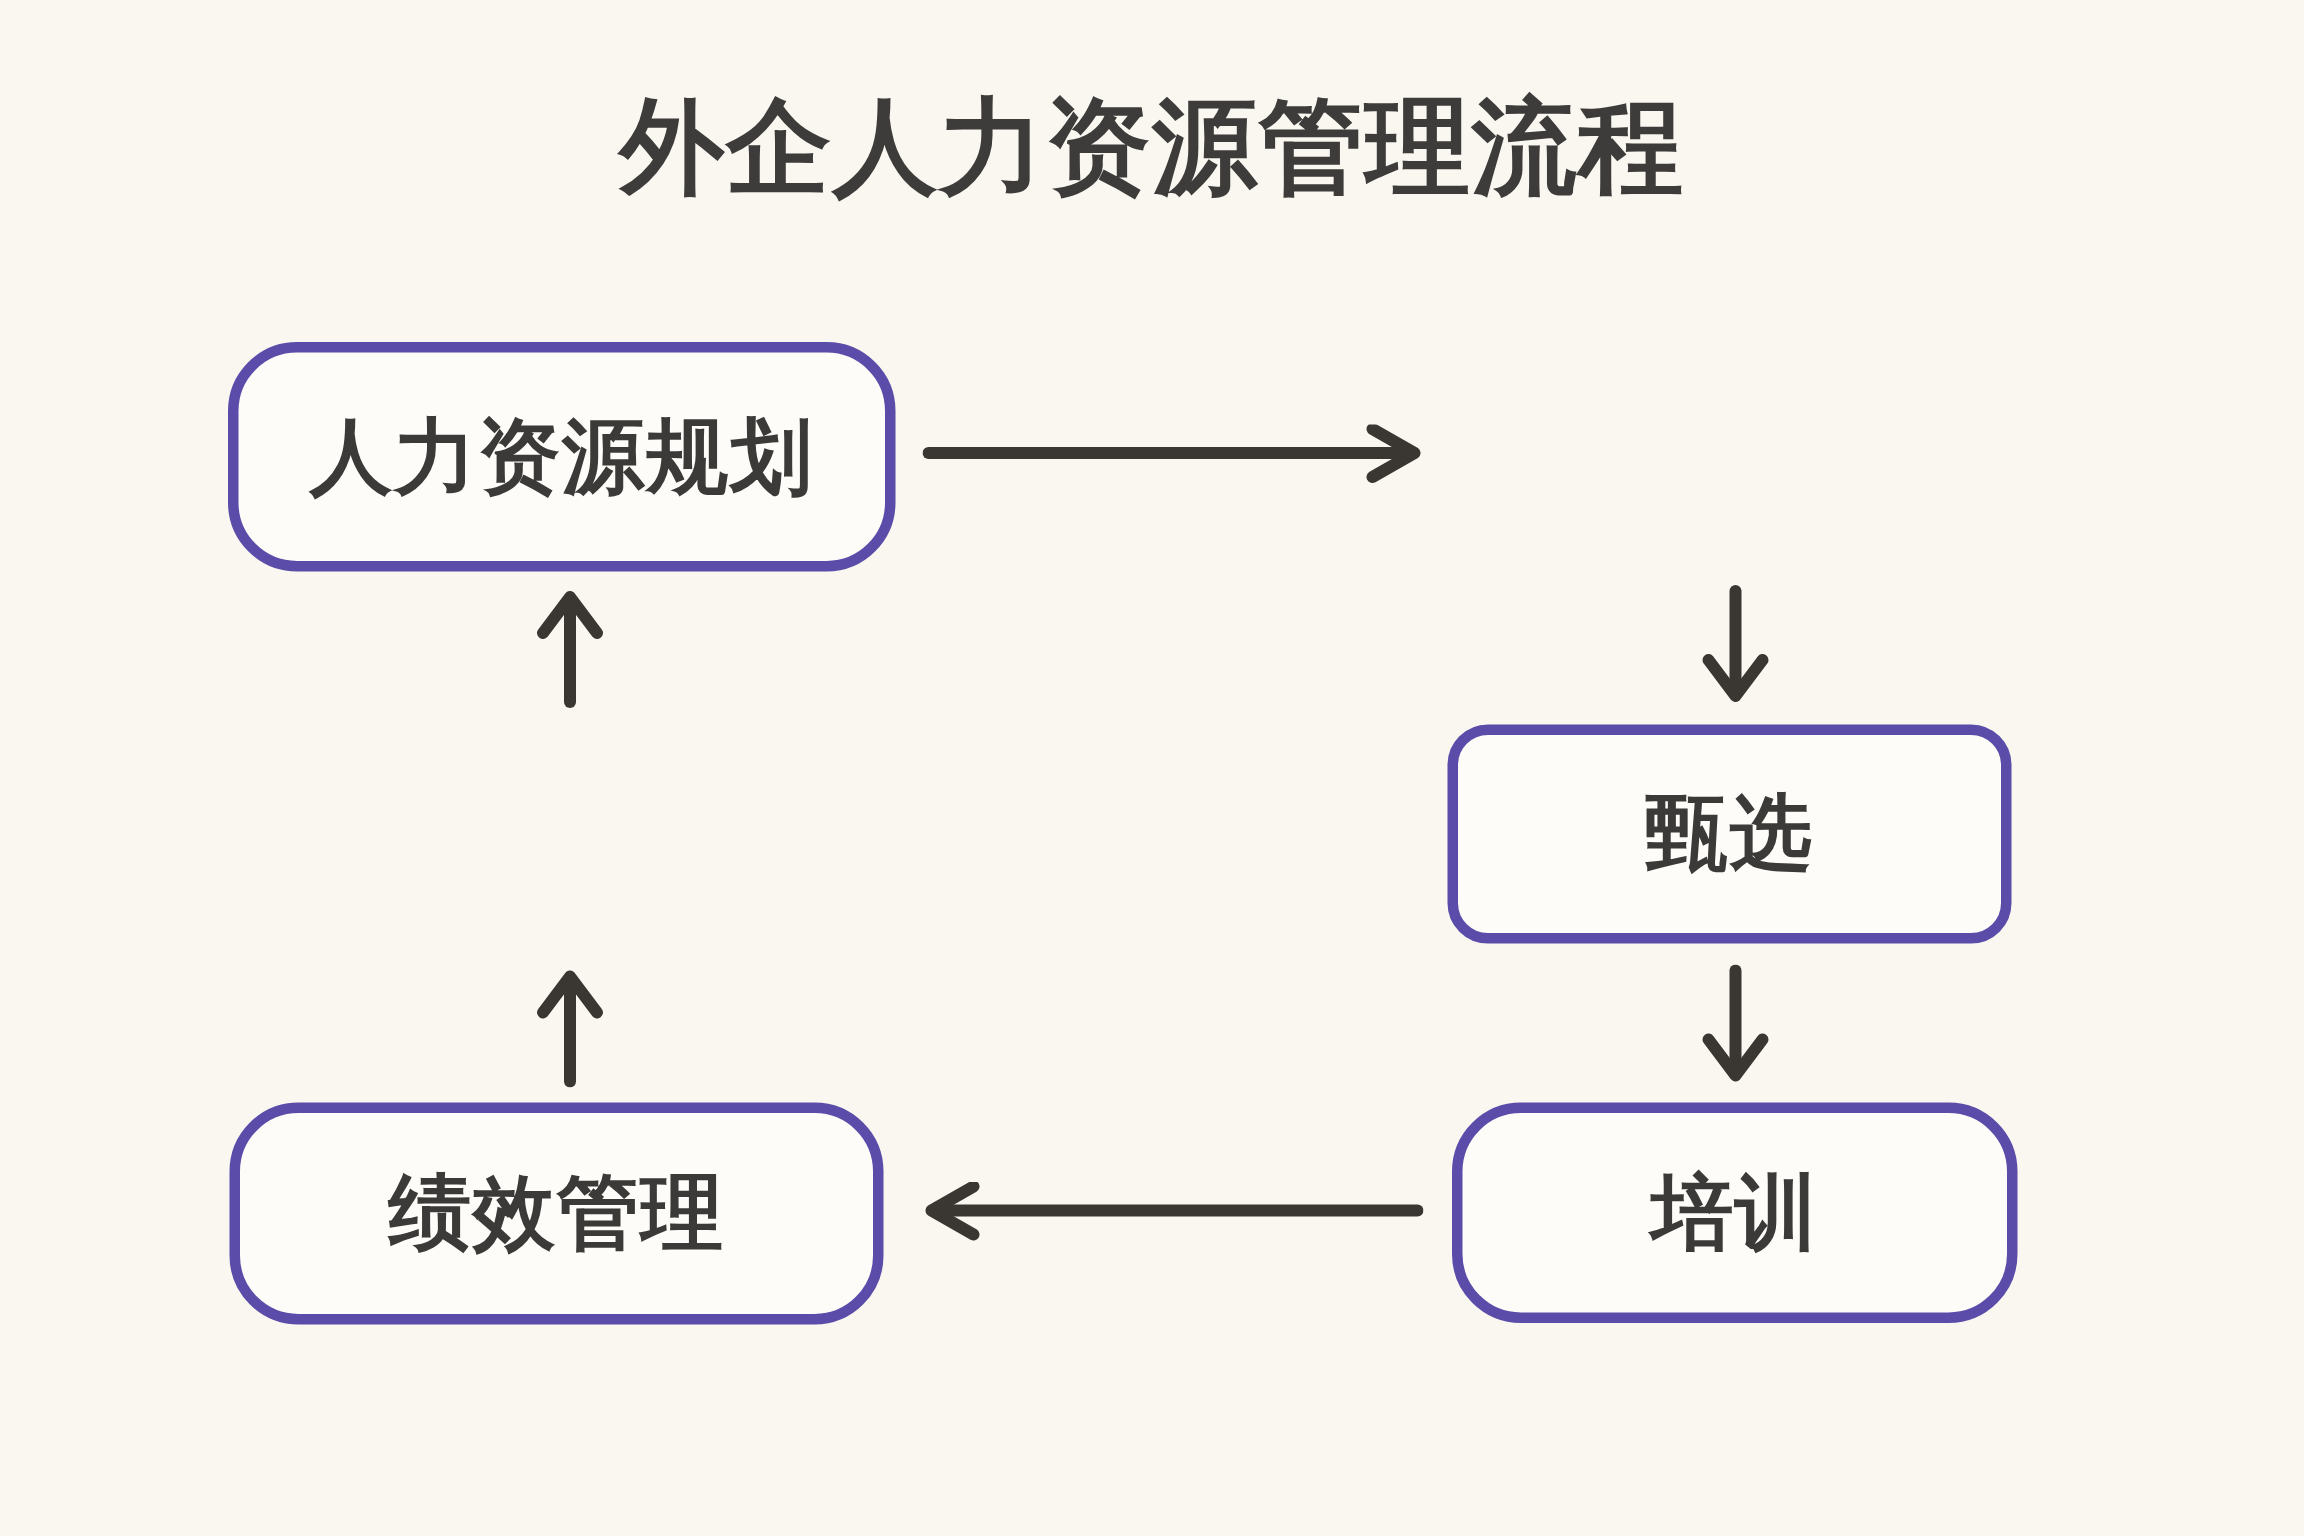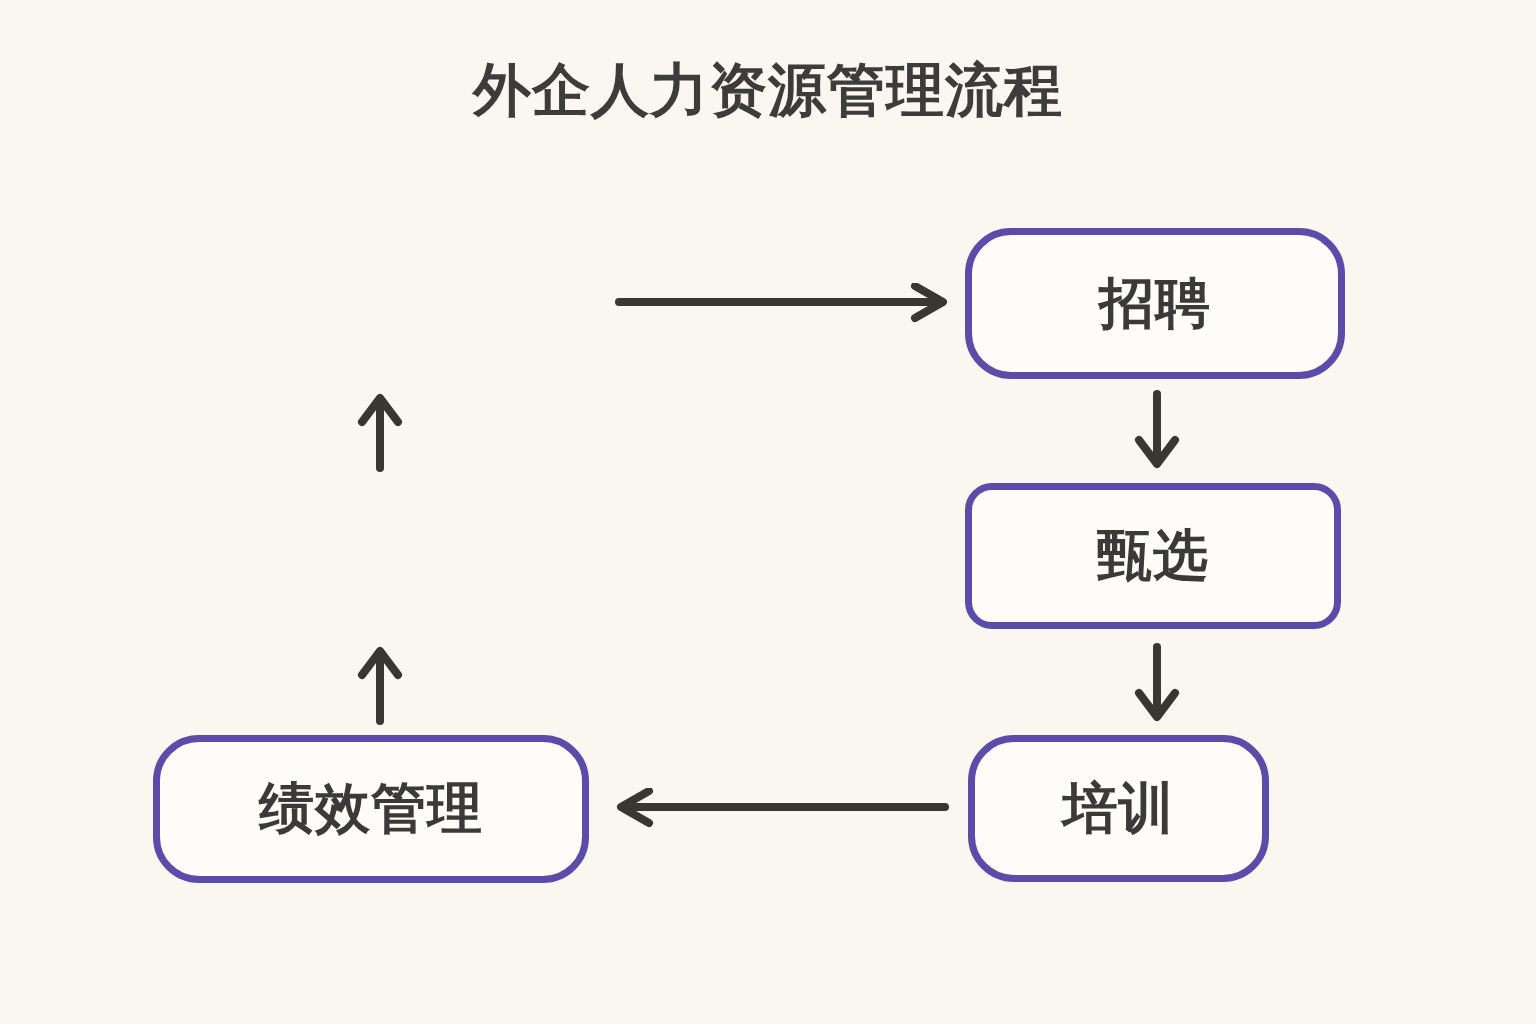--- a/index.html
+++ b/index.html
@@ -23,21 +23,21 @@
   .canvas {
     position: relative;
     width: 1536px; height: 1024px;
   }
   .title {
     position: absolute;
     left: 0; top: 52px;
     width: 100%;
     margin: 0;
     text-align: center;
-    font-size: 58px;
+    font-size: 70px;
     font-weight: 800;
     letter-spacing: 1px;
     color: var(--title);
   }
   .node {
     position: absolute;
     background: var(--box-fill);
     border: 7px solid var(--box-border);
     border-radius: 46px;
     display: flex;
@@ -49,21 +49,21 @@
     font-weight: 700;
     color: var(--text);
     letter-spacing: 1px;
     white-space: nowrap;
   }
   .n-planning     { left: 152px; top: 228px; width: 445px; height: 153px; }
   .n-recruitment  { left: 965px; top: 228px; width: 380px; height: 151px; }
   .n-compensation { left: 152px; top: 483px; width: 437px; height: 148px; }
   .n-selection    { left: 965px; top: 483px; width: 376px; height: 146px; border-radius: 27px; }
   .n-performance  { left: 153px; top: 735px; width: 436px; height: 148px; }
-  .n-training     { left: 968px; top: 735px; width: 301px; height: 147px; }
+  .n-training     { left: 968px; top: 735px; width: 377px; height: 147px; }
   .arrow {
     position: absolute;
     color: var(--arrow);
   }
   .arrow line, .arrow polyline {
     stroke: currentColor;
     stroke-width: 8;
     stroke-linecap: round;
     stroke-linejoin: round;
     fill: none;
@@ -75,22 +75,22 @@
   .a-up1    { left: 356px;  top: 392px; }
   .a-up2    { left: 356px;  top: 645px; }
 </style>
 </head>
 <body>
 
 <div class="canvas">
 
   <h1 class="title">外企人力资源管理流程</h1>
 
-  <div class="node n-recruitment">
-    <span class="label">招聘</span>
+  <div class="node n-planning">
+    <span class="label">人力资源规划</span>
   </div>
   <div class="node n-selection">
     <span class="label">甄选</span>
   </div>
   <div class="node n-performance">
     <span class="label">绩效管理</span>
   </div>
   <div class="node n-training">
     <span class="label">培训</span>
   </div>

